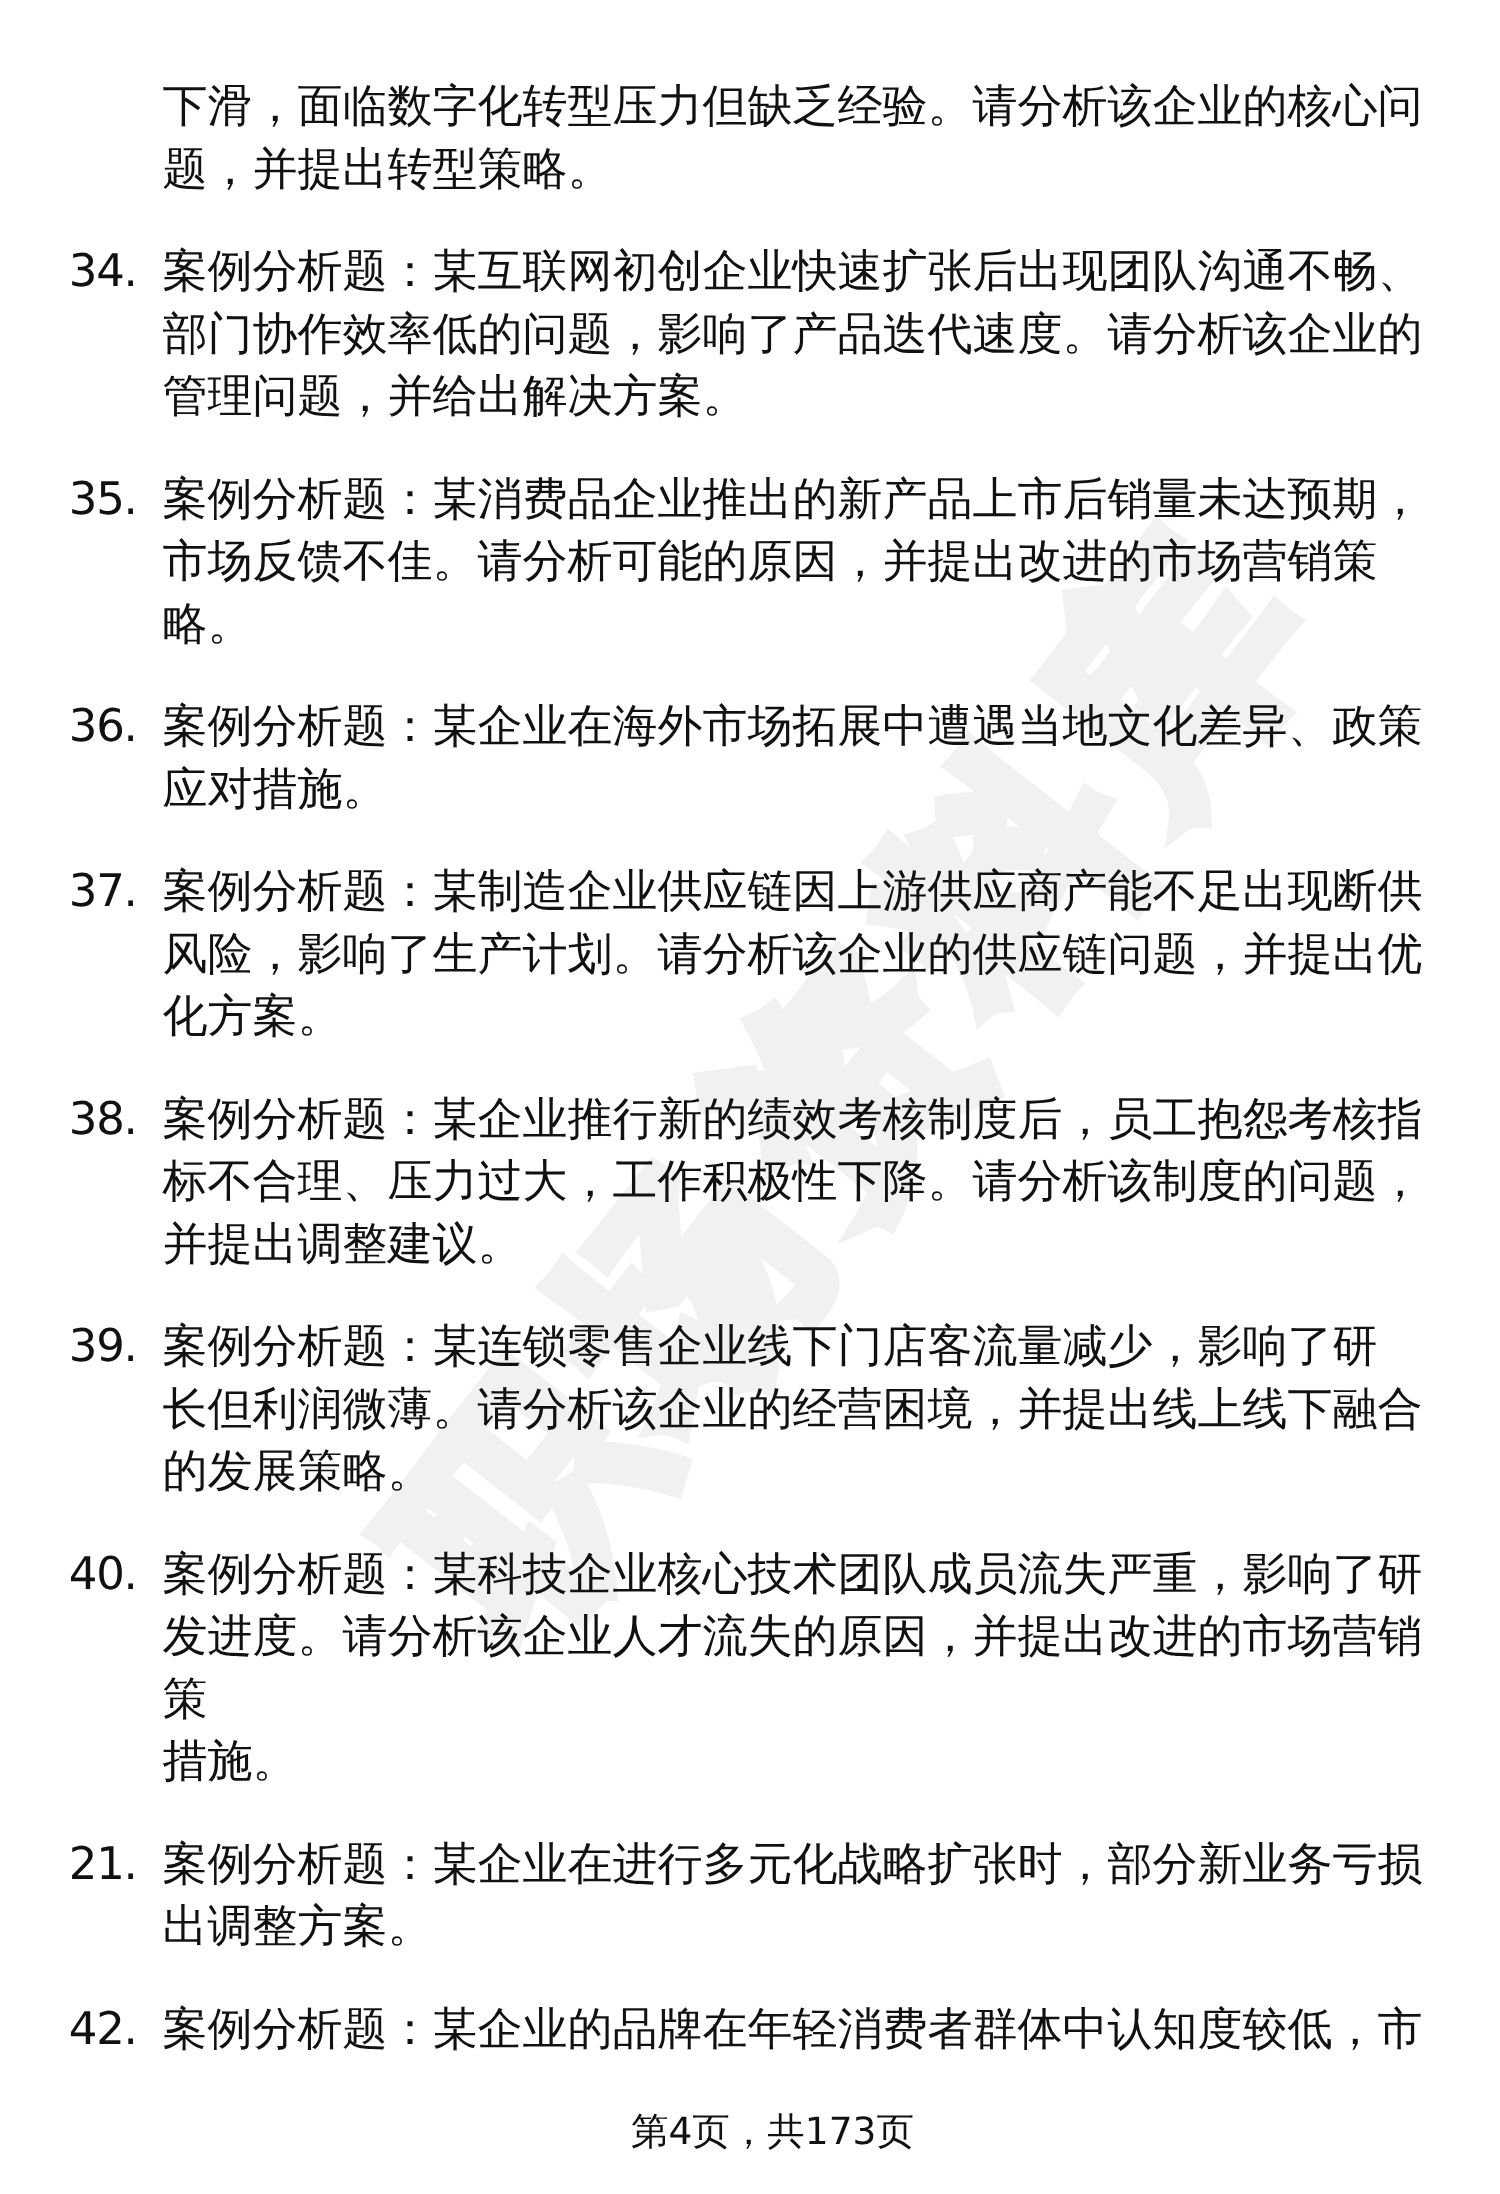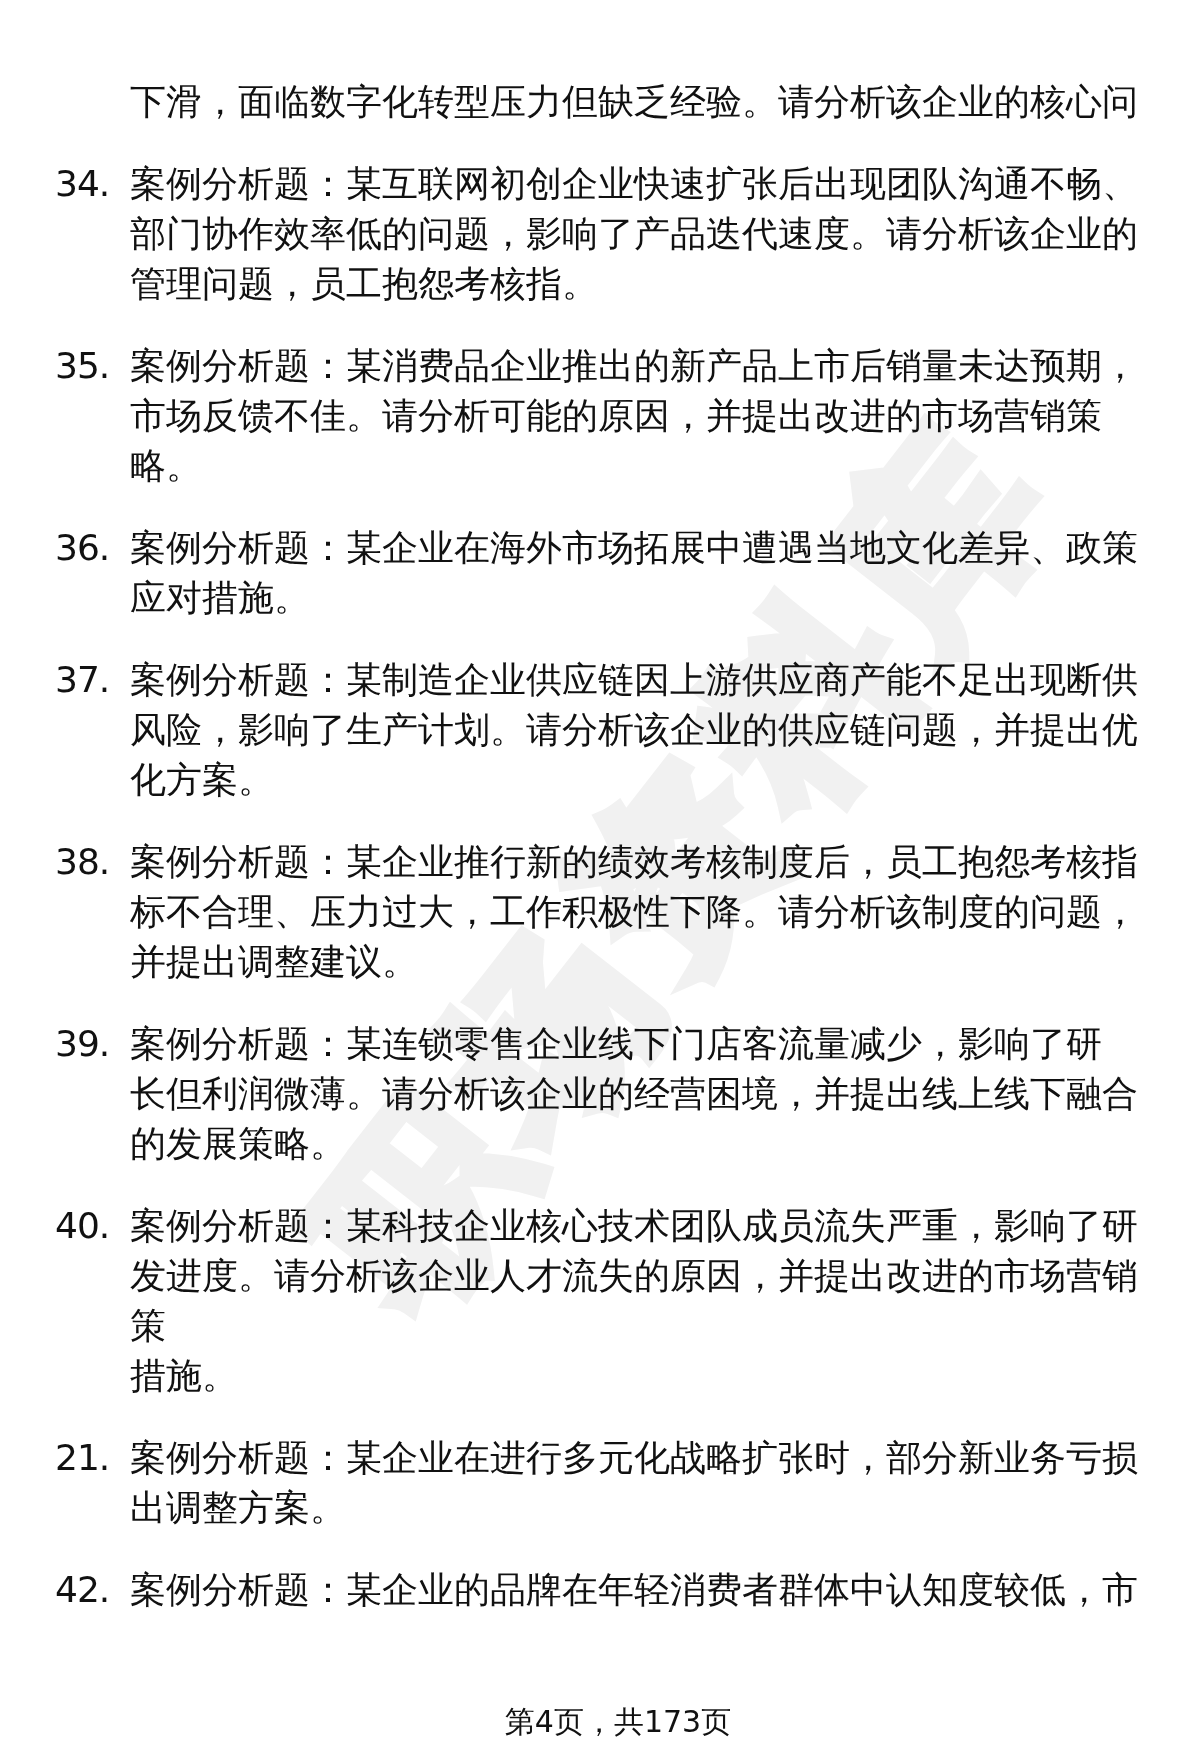--- a/index.html
+++ b/index.html
@@ -31,21 +31,21 @@
       white-space: nowrap;
       line-height: 200px;
       text-align: center;
       z-index: 0;
       pointer-events: none;
       user-select: none;
     }
     .page {
       position: absolute;
       left: 0;
-      top: 16px;
+      top: 0;
       width: 1200px;
       height: 1676px;
       z-index: 1;
     }
     .content {
       position: absolute;
       left: 55px;
       top: 61px;
       width: 1100px;
     }
@@ -86,29 +86,30 @@
 
 <div class="watermark">职场资料库</div>
 
 <div class="page">
   <div class="content">
 
     <div class="item">
       <span class="num empty"></span>
       <div class="text">
         <div>下滑，面临数字化转型压力但缺乏经验。请分析该企业的核心问</div>
+        <div>题，并提出转型策略。</div>
       </div>
     </div>
 
     <div class="item">
       <span class="num">34.</span>
       <div class="text">
         <div>案例分析题：某互联网初创企业快速扩张后出现团队沟通不畅、</div>
         <div>部门协作效率低的问题，影响了产品迭代速度。请分析该企业的</div>
-        <div>管理问题，员工抱怨考核指。</div>
+        <div>管理问题，并给出解决方案。</div>
       </div>
     </div>
 
     <div class="item">
       <span class="num">35.</span>
       <div class="text">
         <div>案例分析题：某消费品企业推出的新产品上市后销量未达预期，</div>
         <div>市场反馈不佳。请分析可能的原因，并提出改进的市场营销策</div>
         <div>略。</div>
       </div>

